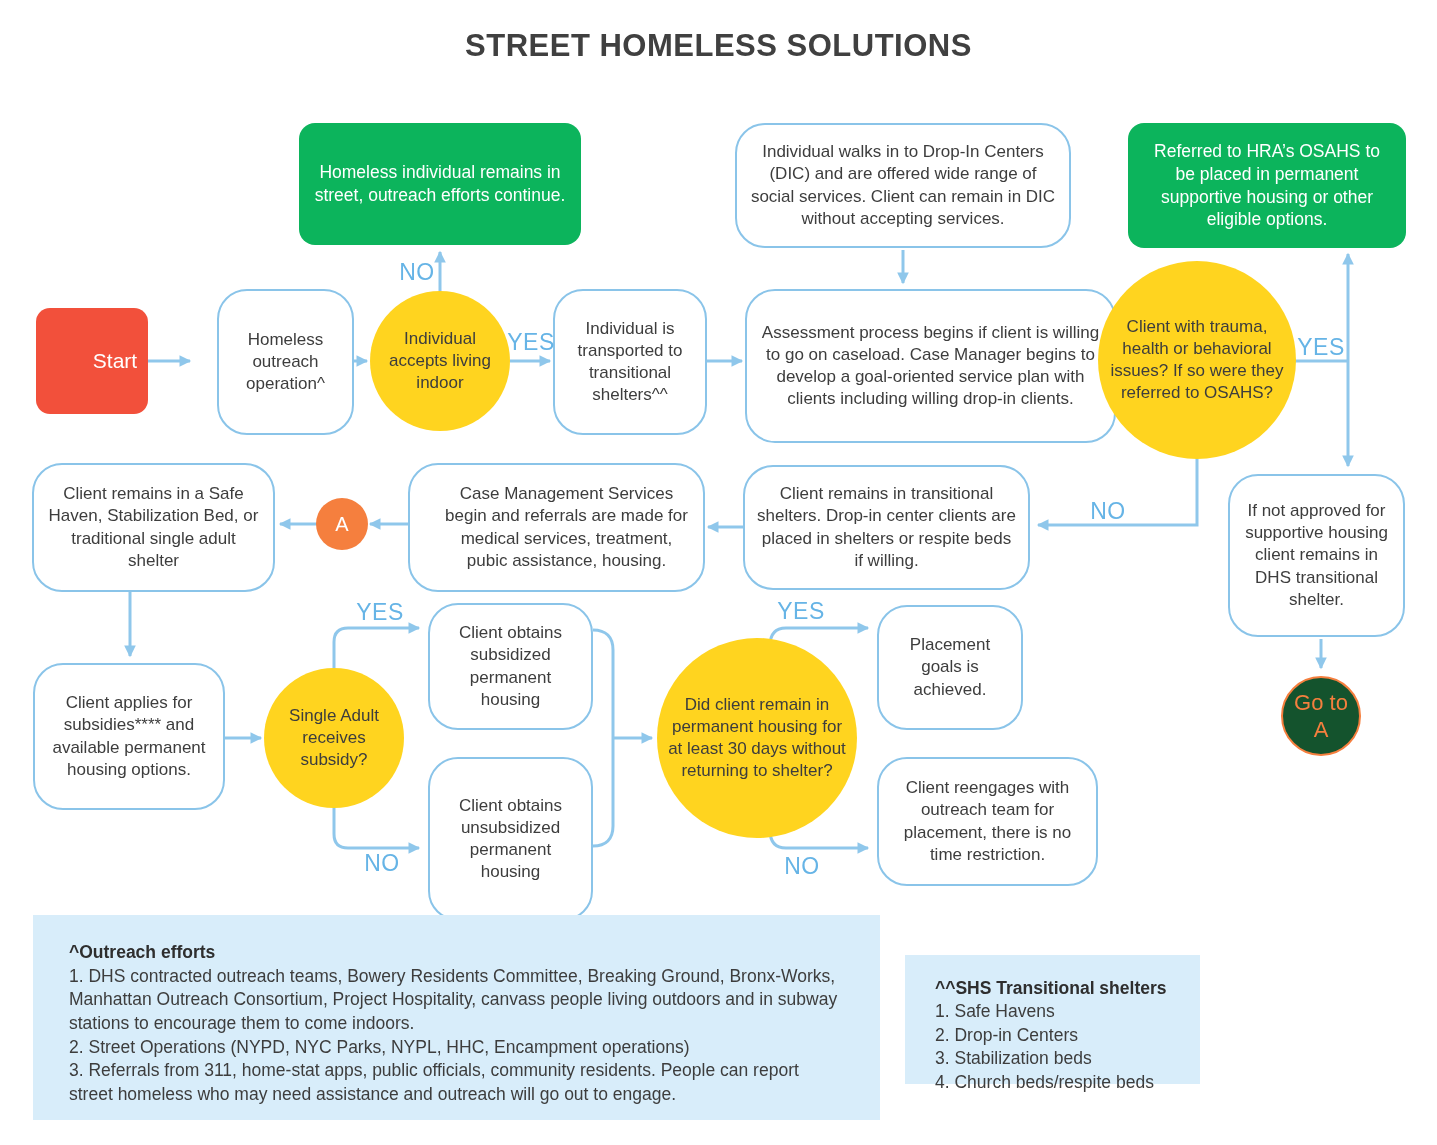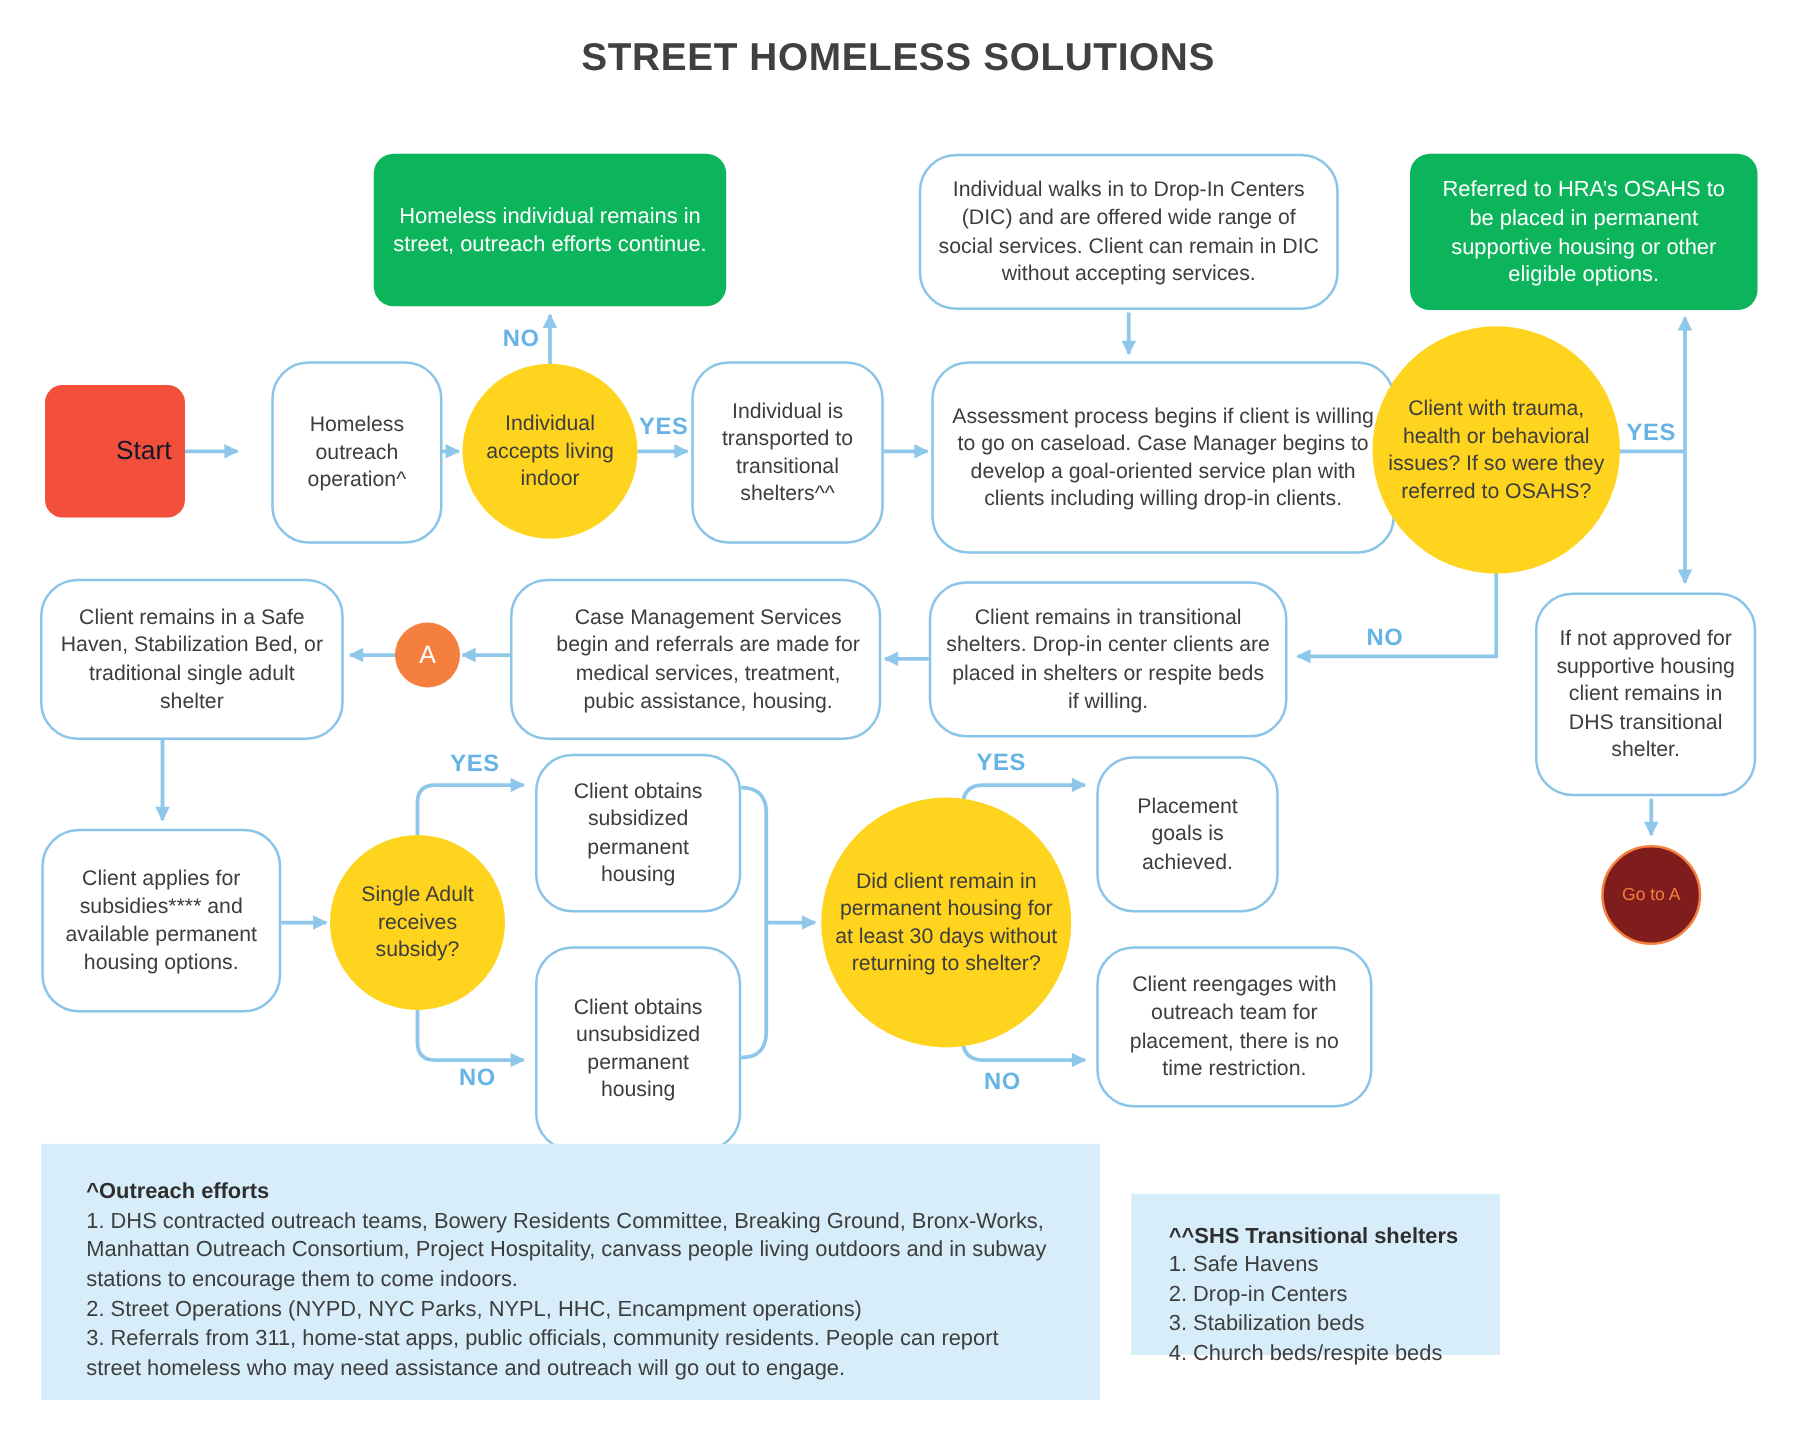--- a/index.html
+++ b/index.html
@@ -11,27 +11,27 @@
          font-size:31px;font-weight:700;letter-spacing:0.5px;color:#404040;}
 
   .wires{position:absolute;left:0;top:0;}
   .wire{fill:none;stroke:var(--arrow-blue,#8FC7EB);stroke-width:3;}
   .arrhead{fill:var(--arrow-blue,#8FC7EB);}
 
   .node{position:absolute;display:flex;align-items:center;justify-content:center;
         text-align:center;color:var(--text-dark,#3D3D3D);font-size:17px;line-height:1.3;}
   .box{background:#fff;border:2.5px solid var(--border-blue,#8AC4E9);border-radius:30px;padding:8px 12px;}
   .green{background:var(--green,#0CB45C);color:#fff;border-radius:16px;padding:10px 14px;font-size:17.5px;}
-  .startbox{background:var(--red,#F2503B);color:#0f172a;border-radius:14px;font-size:21px;padding-left:46px;}
+  .startbox{background:var(--red,#F2503B);color:#ffffff;border-radius:14px;font-size:21px;padding-left:46px;}
   .ycircle{background:var(--yellow,#FFD41F);border-radius:50%;padding:10px;}
   .ocircle{background:var(--orange,#F57F3E);color:#fff;border-radius:50%;font-size:20px;}
-  .gotocircle{background:#7f1d1d;border:2.5px solid var(--orange,#F57F3E);color:var(--orange,#F57F3E);
-              border-radius:50%;font-size:14px;line-height:1.25;padding:6px;}
+  .gotocircle{background:#14532d;border:2.5px solid var(--orange,#F57F3E);color:var(--orange,#F57F3E);
+              border-radius:50%;font-size:22px;line-height:1.25;padding:6px;}
   .edge-label{position:absolute;transform:translate(-50%,-50%);color:var(--label-blue,#66B4E6);
-              font-weight:700;font-size:19px;letter-spacing:0.5px;}
+              font-weight:400;font-size:23px;letter-spacing:0.5px;}
 
   .note{position:absolute;background:var(--note-bg,#D8EDFA);color:var(--text-dark,#3D3D3D);
         font-size:17.5px;line-height:1.35;}
   .note .heading{font-weight:700;color:#2e2e2e;}
   #note-outreach{padding:26px 36px;}
   #note-shs{padding:22px 30px;line-height:1.34;}
 </style>
 </head>
 <body>
 

